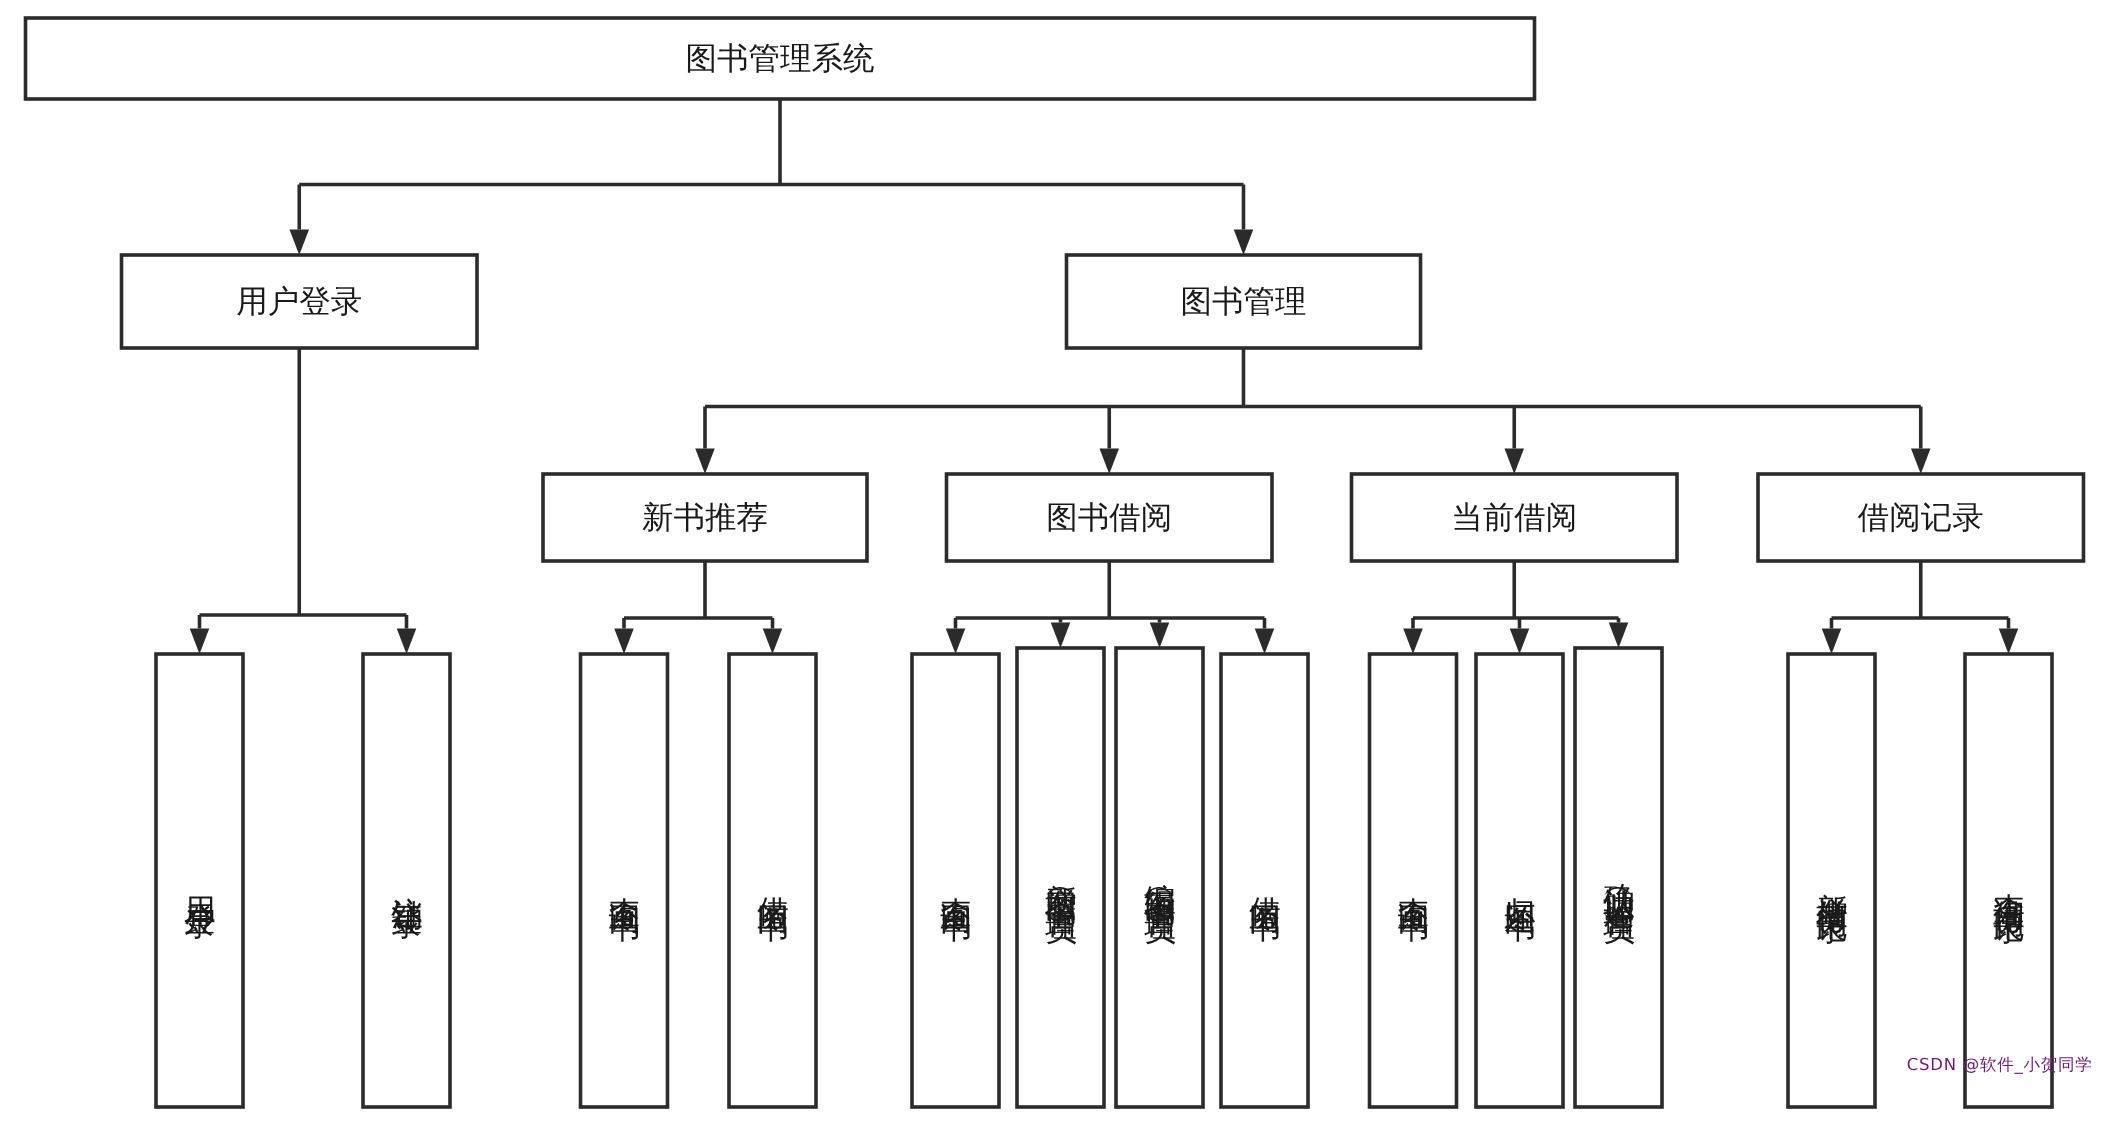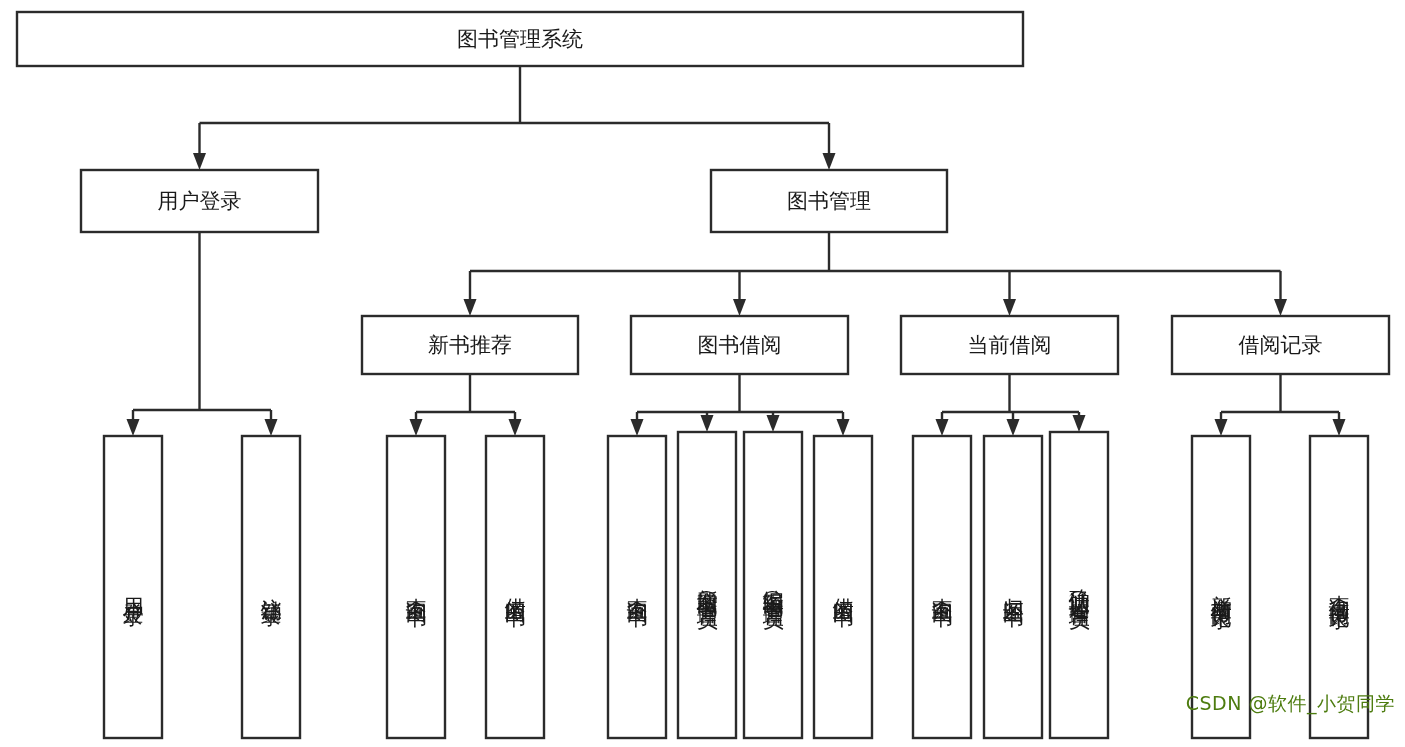--- a/index.html
+++ b/index.html
@@ -60,22 +60,22 @@
     letter-spacing: 3px;
     color: #1a1a1a;
     white-space: nowrap;
     pointer-events: none;
   }
   .watermark {
     position: absolute;
     right: 10px;
     bottom: 6px;
     font-family: "DejaVu Sans", "Liberation Sans", sans-serif;
-    font-size: 19px;
-    color: #4d7c0f;
+    font-size: 11px;
+    color: #701a75;
     letter-spacing: 0.5px;
     white-space: nowrap;
   }
 </style>
 </head>
 <body>
 
 <div id="diagram-root">
 
   <svg class="diagram-svg" viewBox="0 0 1405 747">

